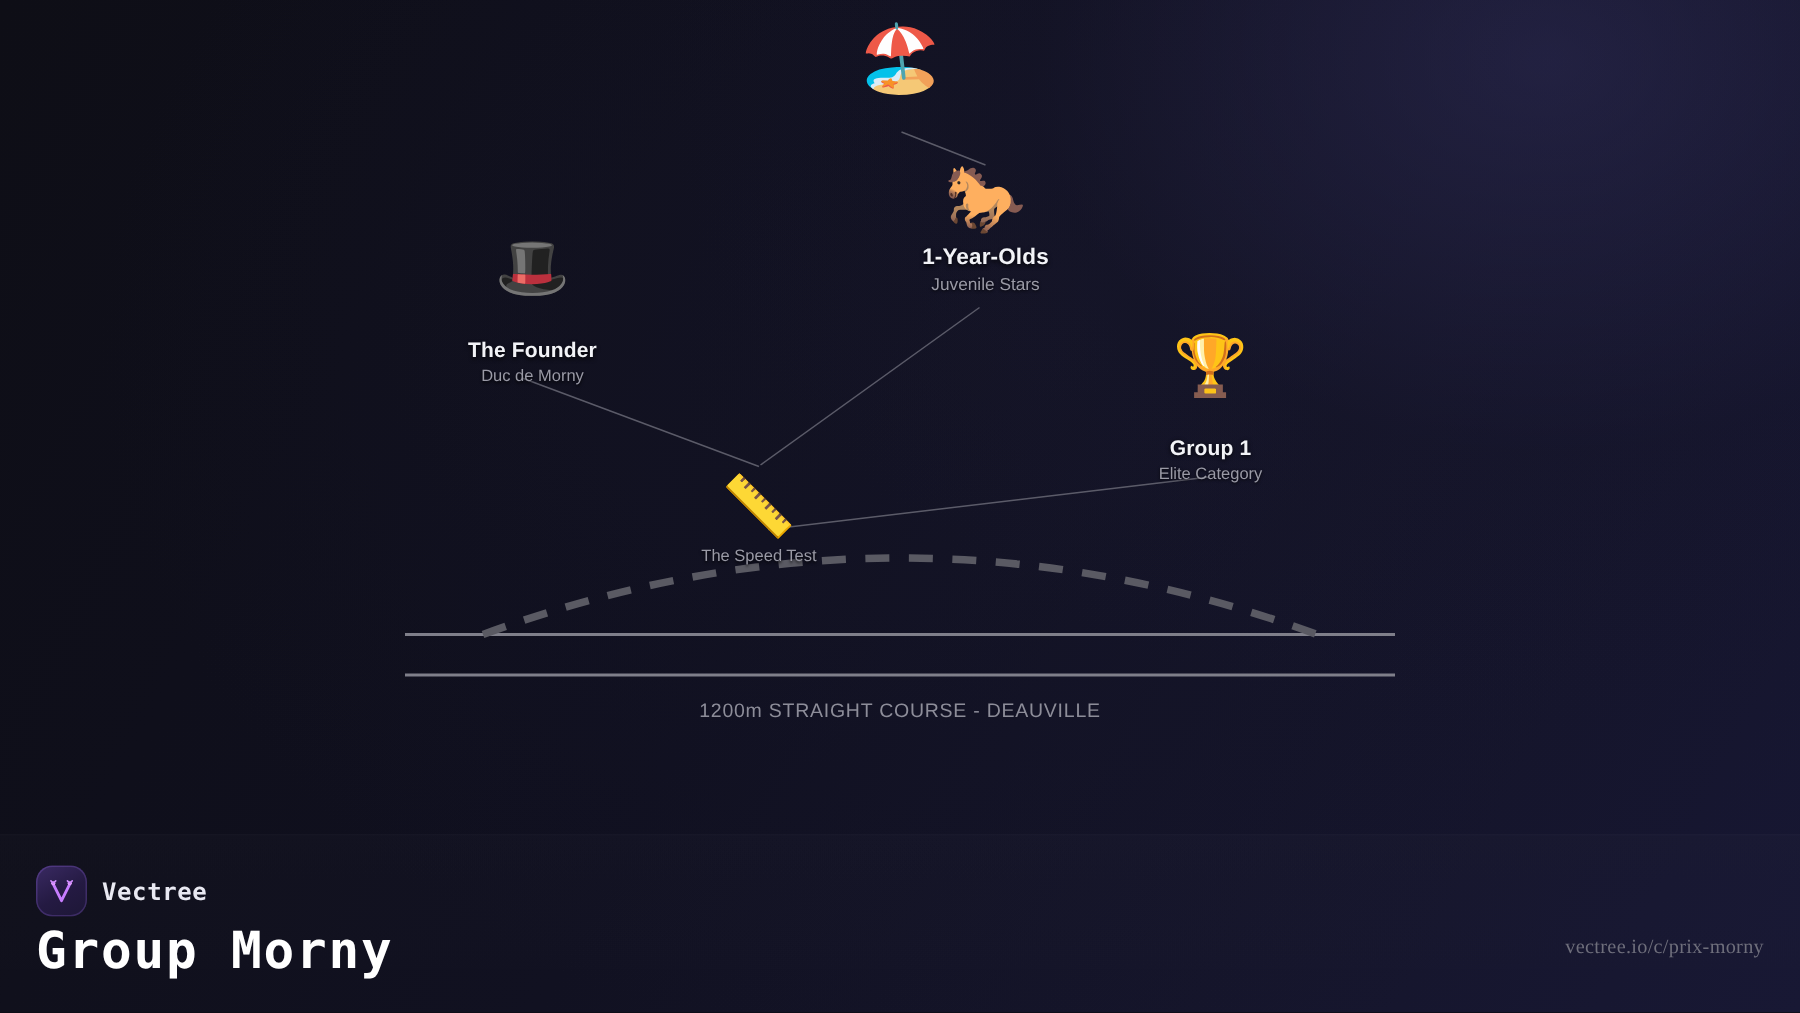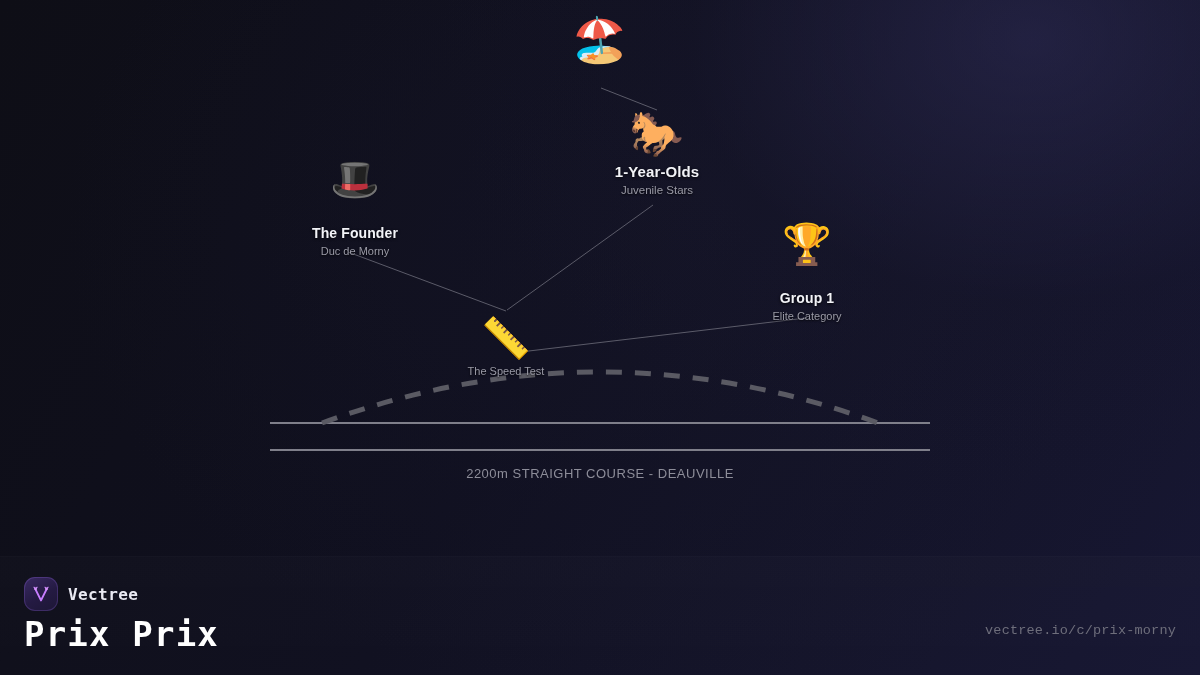--- a/index.html
+++ b/index.html
@@ -121,21 +121,21 @@
     font-size: 34px;
     font-weight: bold;
     letter-spacing: 1.2px;
     line-height: 44px;
   }
   #footer-url {
     position: absolute;
     right: 24px;
     top: 623px;
     color: #6e6e7b;
-    font-family: Liberation Mono, monospace;
+    font-family: Liberation Serif, serif;
     font-size: 13.5px;
     letter-spacing: 0.2px;
   }
 </style>
 </head>
 <body>
 
 <div id="stage">
 
   <svg id="edges" viewBox="0 0 1200 675">
@@ -174,34 +174,34 @@
     <span class="glyph">🏆</span>
     <span class="n-title">Group 1</span>
     <span class="n-sub">Elite Category</span>
   </div>
 
   <div class="node size-md" style="left:506px; top:318px;">
     <span class="glyph">📏</span>
     <span class="n-sub">The Speed Test</span>
   </div>
 
-  <div id="track-caption">2200m STRAIGHT COURSE - DEAUVILLE</div>
+  <div id="track-caption">1200m STRAIGHT COURSE - DEAUVILLE</div>
 
   <div id="footer-band"></div>
 
   <div id="brand-row">
     <div id="brand-mark">
       <svg width="22" height="22" viewBox="0 0 24 24" fill="none" aria-hidden="true">
         <path d="M6 7 L12 19 L18 7" stroke="#c77dff" stroke-width="2.1" stroke-linecap="round" stroke-linejoin="round"></path>
         <circle cx="6" cy="6.4" r="1.5" fill="#e6a2ff"></circle>
         <circle cx="18" cy="6.4" r="1.5" fill="#e6a2ff"></circle>
         <path d="M6 6.4 L4.3 4.6 M6 6.4 L7.8 4.6" stroke="#d08bff" stroke-width="1.2" stroke-linecap="round"></path>
         <path d="M18 6.4 L16.3 4.6 M18 6.4 L19.8 4.6" stroke="#d08bff" stroke-width="1.2" stroke-linecap="round"></path>
       </svg>
     </div>
     <span id="brand-name">Vectree</span>
   </div>
 
-  <div id="page-title">Prix Prix</div>
+  <div id="page-title">Group Morny</div>
 
   <div id="footer-url">vectree.io/c/prix-morny</div>
 
 </div>
 
 </body></html>

